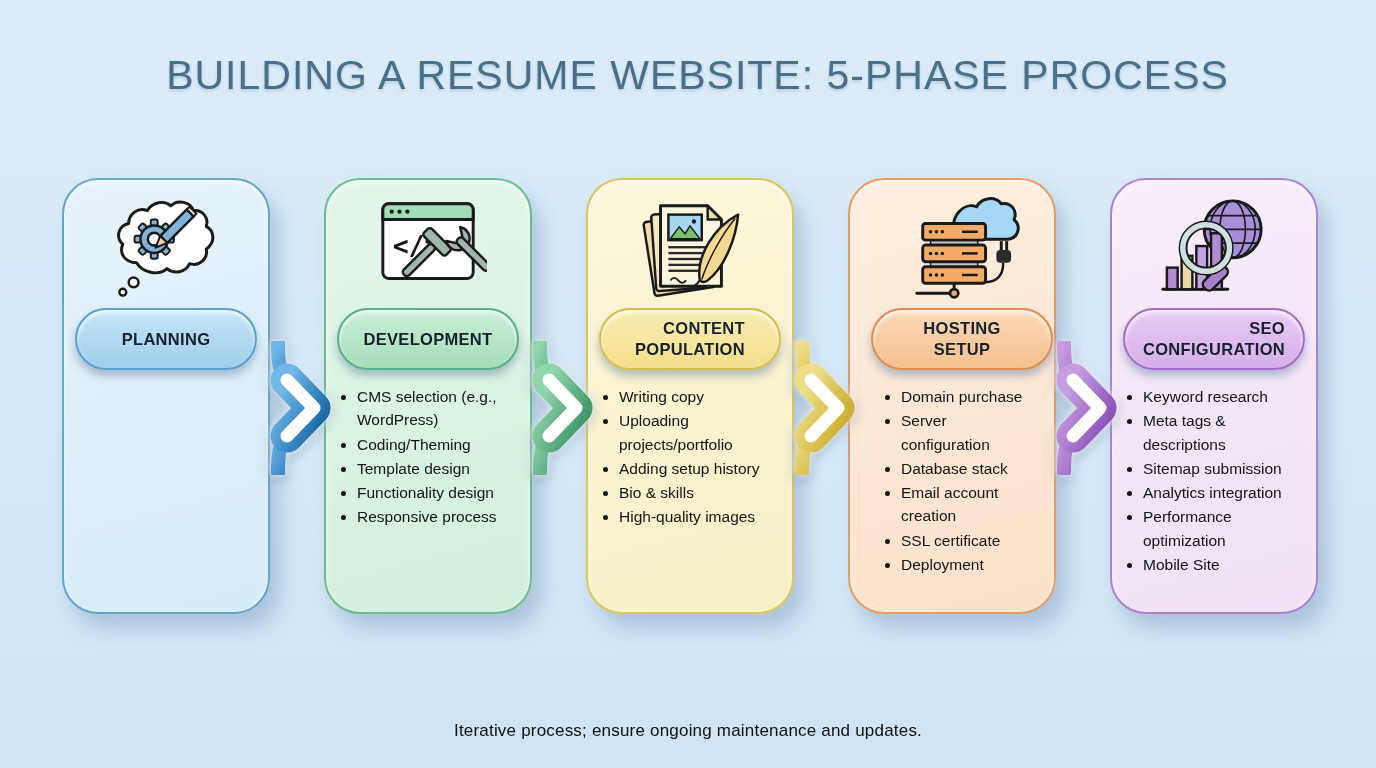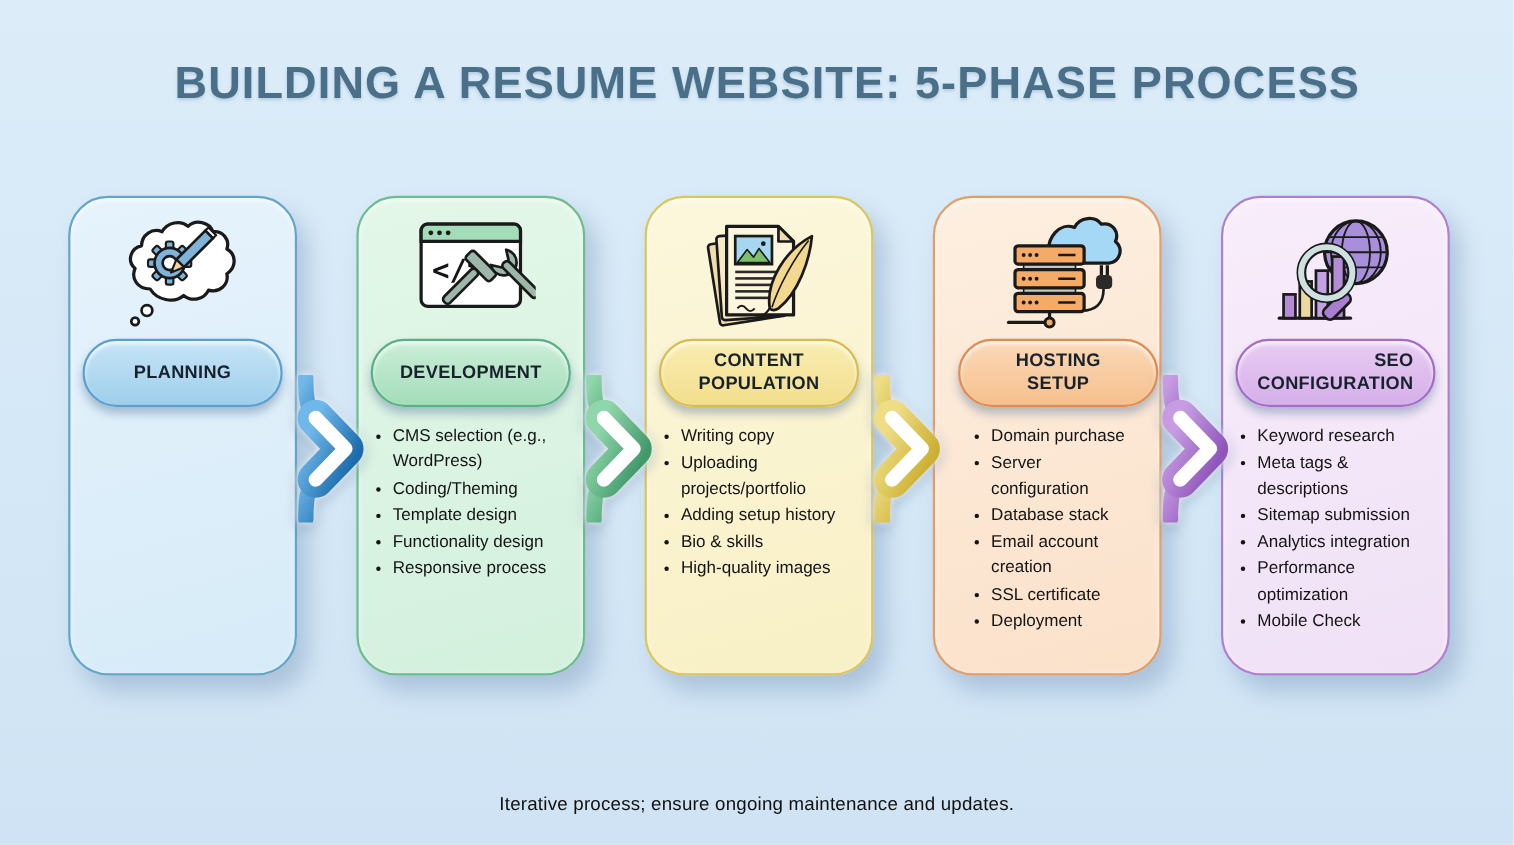--- a/index.html
+++ b/index.html
@@ -8,21 +8,21 @@
     font-family: "Liberation Sans", "DejaVu Sans", sans-serif;
     background: linear-gradient(180deg,#dcecf9 0%, #d5e8f7 55%, #cfe3f4 100%);
     overflow: hidden;
     position: relative;
   }
   .stage { position:absolute; inset:0; }
 
   .title {
     position:absolute; top:52px; left:0; width:100%;
     text-align:center;
-    font-size:41px; font-weight:bold; letter-spacing:1px;
+    font-size:41px; font-weight:normal; letter-spacing:1px;
     color:#497088;
     text-shadow:0 2px 3px rgba(110,145,175,.35);
     padding-left:19px;
   }
 
   .cards { position:absolute; left:62px; top:178px; display:flex; gap:54px; }
 
   .card {
     width:208px; height:436px;
     border-radius:36px;
@@ -55,21 +55,21 @@
     align-self:stretch;
   }
   .card ul li { margin-bottom:1px; }
 
   
   .p0 { background:linear-gradient(165deg,#e6f3fc 0%,#d6ebf8 100%); border-color:#62a6c9; }
   .p0 .pill { background:linear-gradient(180deg,#c6e4f6 0%,#9ecfec 100%); border-color:#5a9fd0; }
   .p1 { background:linear-gradient(165deg,#e3f7e9 0%,#d3f0dd 100%); border-color:#6bbd8d; }
   .p1 .pill { background:linear-gradient(180deg,#cbeed7 0%,#a4ddba 100%); border-color:#57b184; }
   .p2 { background:linear-gradient(165deg,#fcf7dc 0%,#f8f0c5 100%); border-color:#ddc558; }
-  .p2 .pill { background:linear-gradient(180deg,#f9edb2 0%,#f2de8c 100%); border-color:#d9bd4a; }
+  .p2 .pill { background:linear-gradient(180deg,#f9edb2 0%,#f2de8c 100%); border-color:#d9bd4a;text-align:right; }
   .p3 { background:linear-gradient(165deg,#fdefe0 0%,#fbe1ca 100%); border-color:#e69c66;padding-left:20px; }
   .p3 .pill { background:linear-gradient(180deg,#fbd9b8 0%,#f6c08e 100%); border-color:#e08c50; }
   .p4 { background:linear-gradient(165deg,#f8edfb 0%,#f0e1f6 100%); border-color:#af7fd2; }
   .p4 .pill { background:linear-gradient(180deg,#e8ccf3 0%,#d5afe9 100%); border-color:#a46cc8;text-align:right; }
 
   .arrow {
     position:absolute; top:341px;
     filter: drop-shadow(0 0 4px rgba(255,255,255,.95)) drop-shadow(0 3px 5px rgba(90,120,150,.45));
   }
   .arrow.a0 { left:250px; } .arrow.a1 { left:512px; }
@@ -256,21 +256,21 @@
         </svg>
       </div>
       <div class="pill">SEO
 CONFIGURATION</div>
       <ul>
           <li>Keyword research</li>
           <li>Meta tags &amp; descriptions</li>
           <li>Sitemap submission</li>
           <li>Analytics integration</li>
           <li>Performance optimization</li>
-          <li>Mobile Check</li>
+          <li>Mobile Site</li>
         </ul>
     </div>
 
   </div>
 
   <svg class="arrow a0" width="95" height="134" viewBox="0 0 95 134">
     <defs>
         <linearGradient id="ag0" x1="0" y1="0" x2="1" y2="1">
       <stop offset="0" stop-color="#71b8ea"></stop>
           <stop offset="1" stop-color="#1b6cab"></stop>

